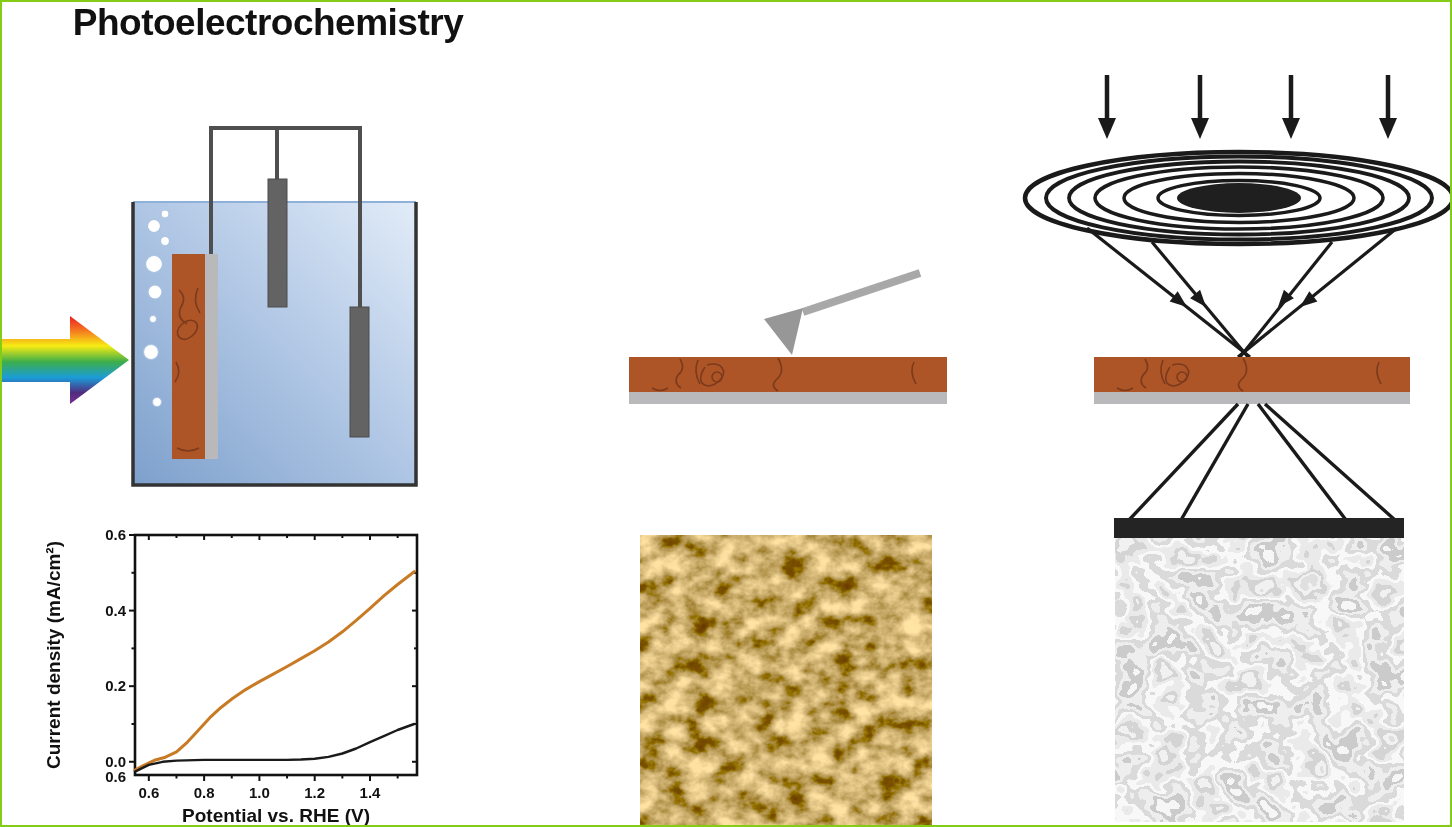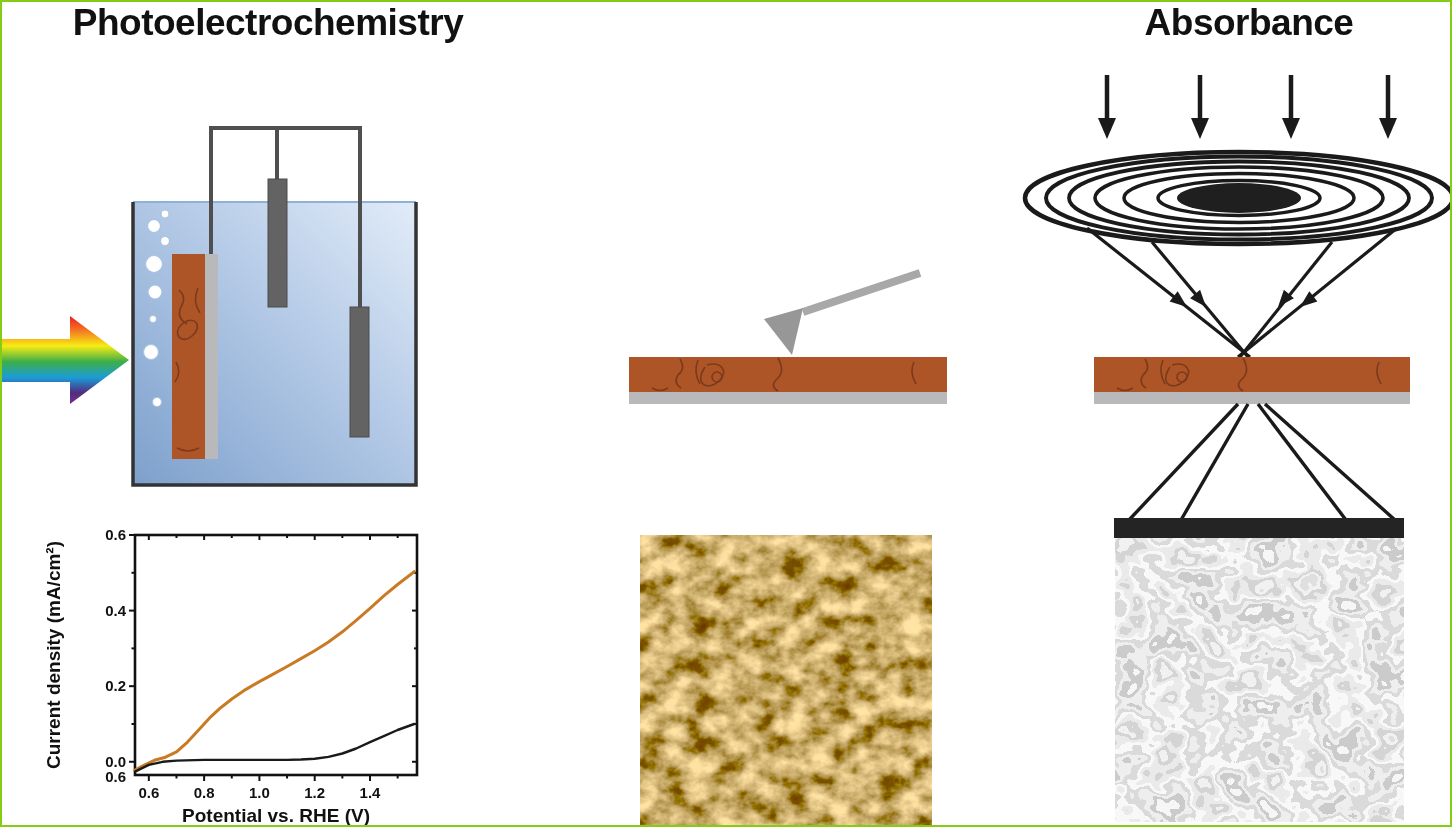--- a/index.html
+++ b/index.html
@@ -16,21 +16,20 @@
   .abs{position:absolute;}
   svg text.tick{font-family:"Liberation Sans",sans-serif;font-weight:700;font-size:15px;fill:#111;}
   svg text.axlabel{font-family:"Liberation Sans",sans-serif;font-weight:700;font-size:19px;fill:#111;}
 </style>
 </head>
 <body>
 
 <div id="figure">
 
   <div class="panel-title" style="left:266px">Photoelectrochemistry</div>
-  <div class="panel-title" style="left:1247px">Absorbance</div>
 
   <svg class="abs" style="left:0;top:60px" width="460" height="440" viewBox="0 0 460 440">
     <defs>
       <linearGradient id="waterGrad" x1="1" y1="0" x2="0" y2="1">
         <stop offset="0" stop-color="#e2ecf8"></stop>
         <stop offset="0.45" stop-color="#b3c9e6"></stop>
         <stop offset="1" stop-color="#7da0cc"></stop>
       </linearGradient>
       <linearGradient id="rainbow" x1="0" y1="0" x2="0" y2="1">
         <stop offset="0" stop-color="#ed1c24"></stop>

